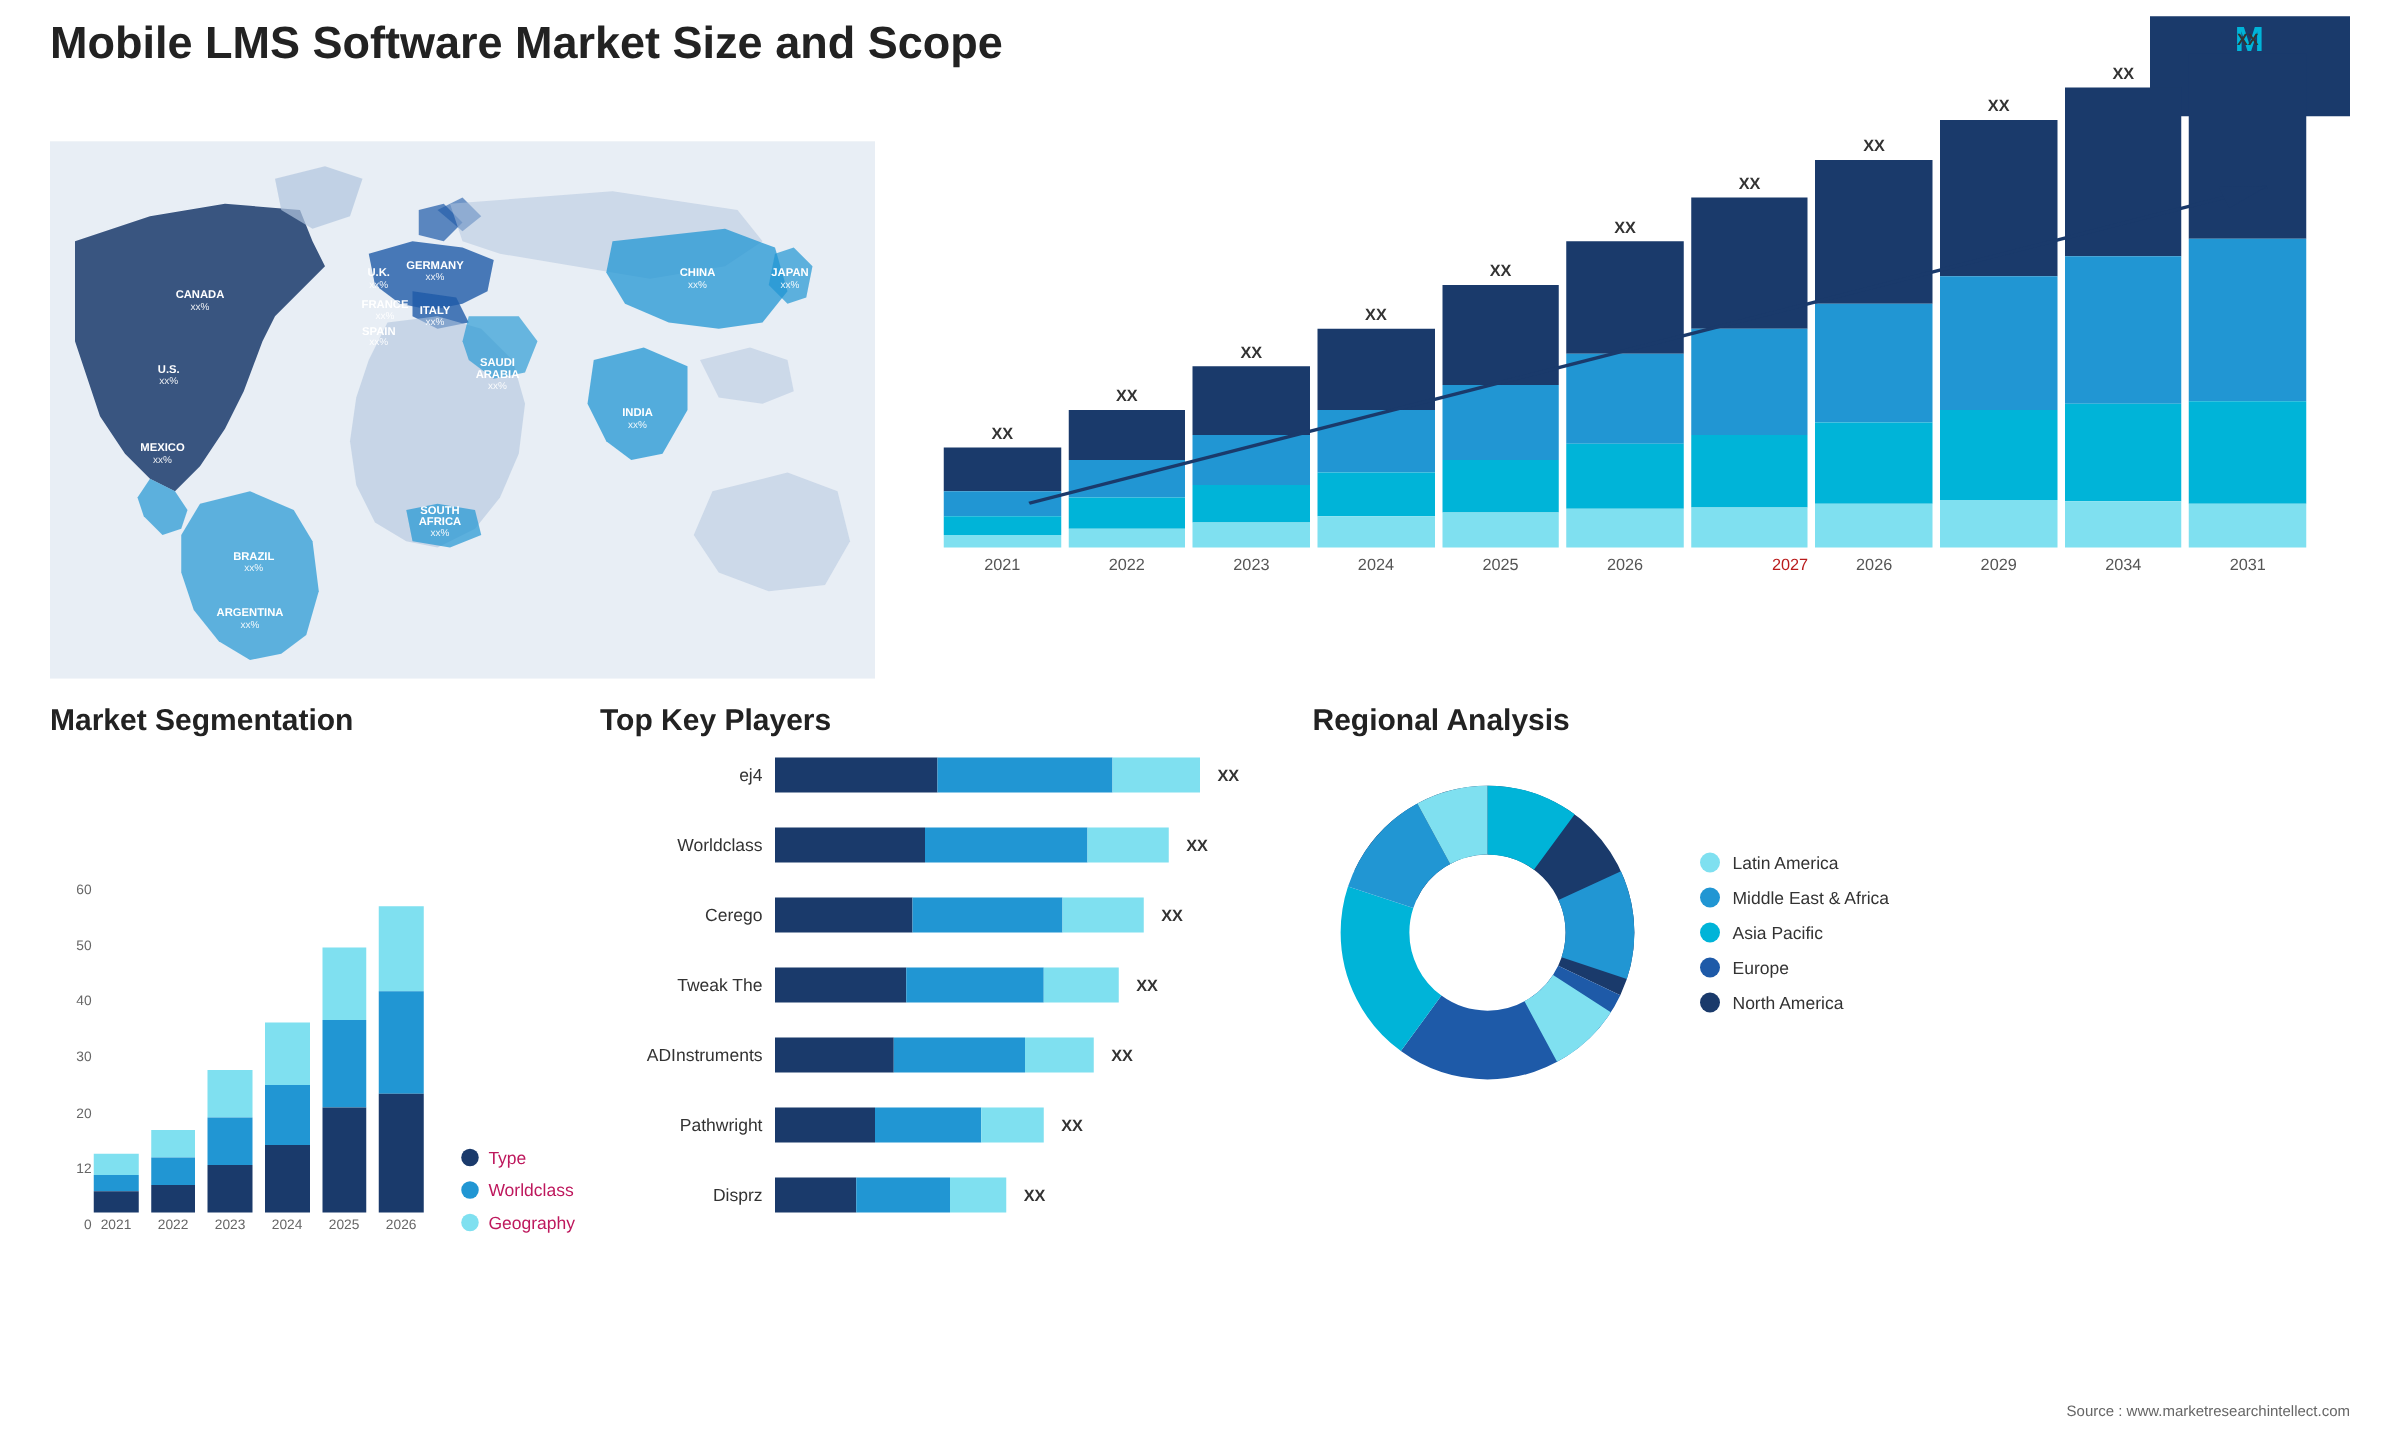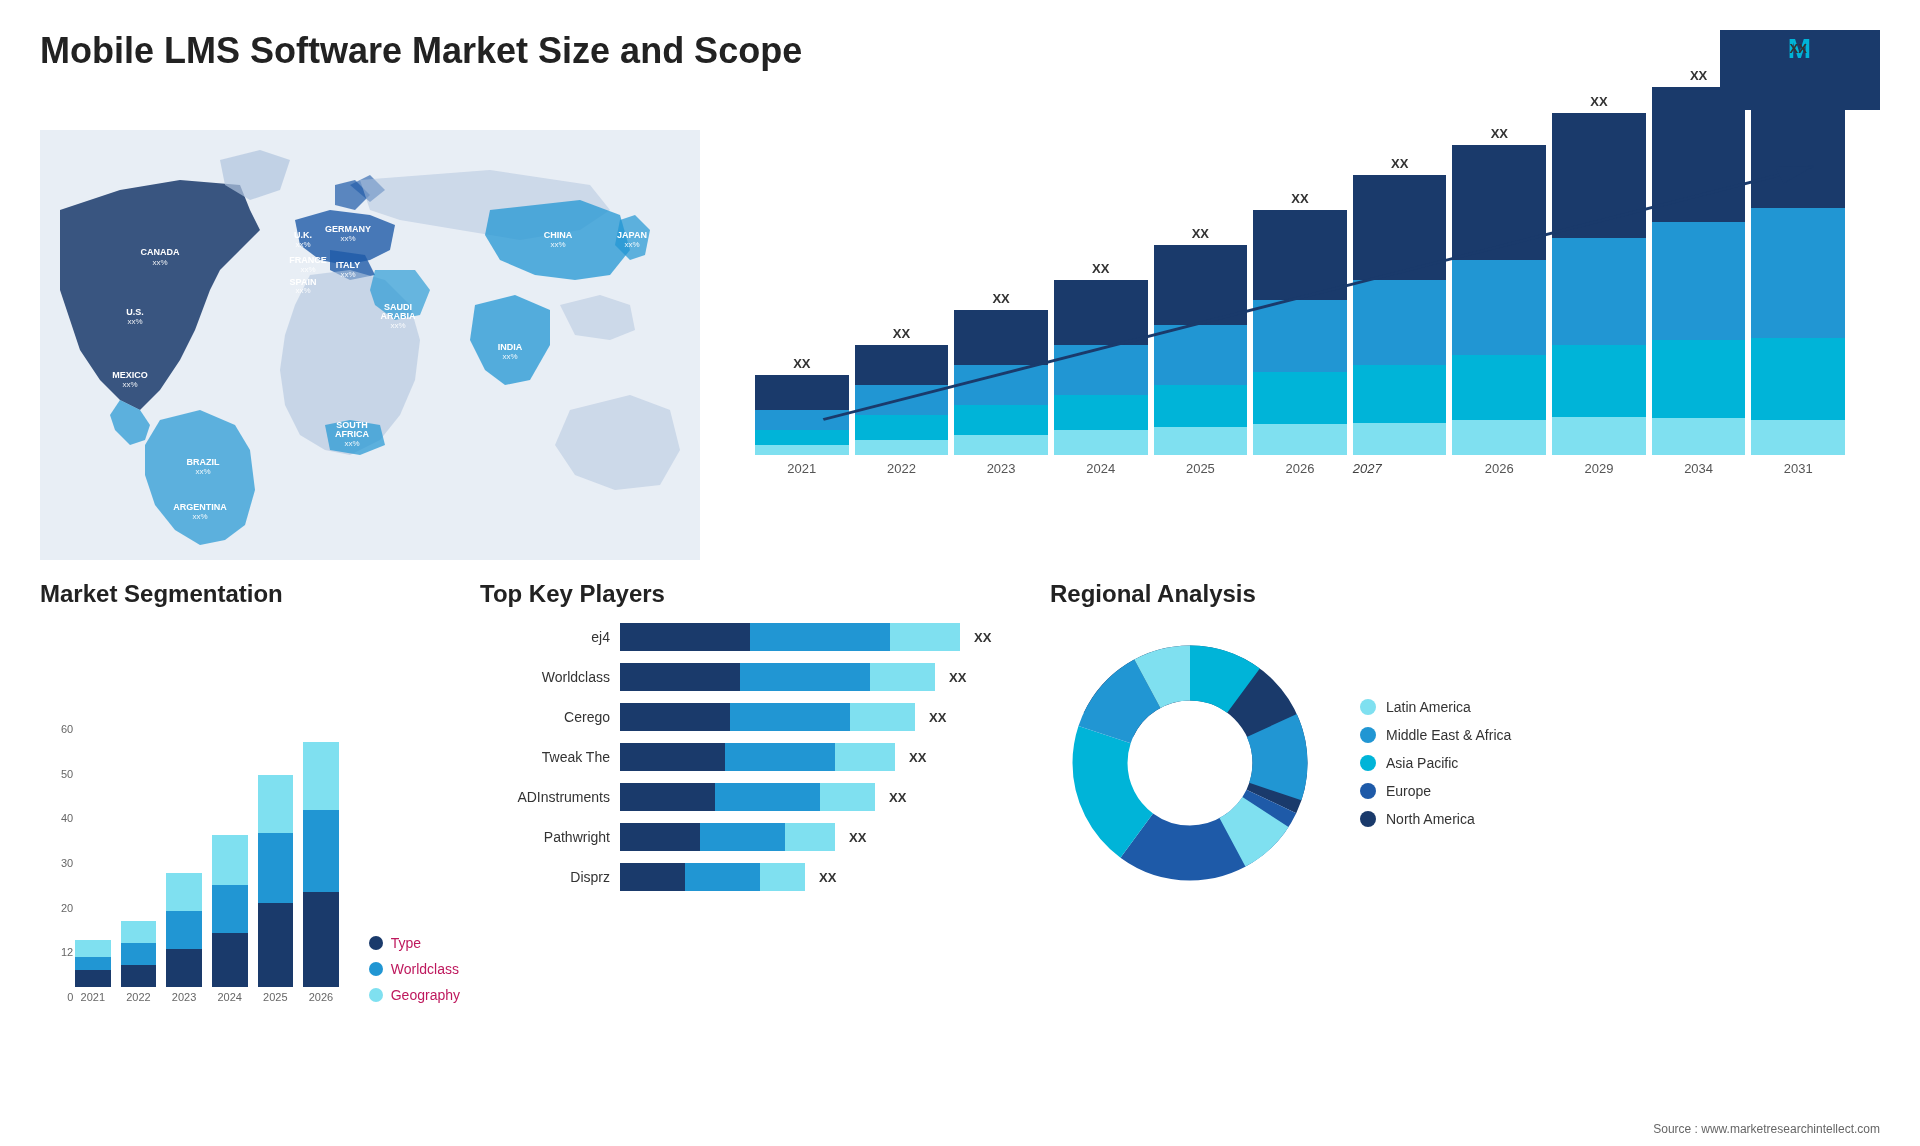--- a/index.html
+++ b/index.html
@@ -8,21 +8,21 @@
       height: 1146px;
       background: #ffffff;
       font-family: Arial, sans-serif;
       overflow: hidden;
       position: relative;
     }
 
     .main-container {
       width: 1920px;
       height: 1146px;
-      padding: 30px 40px;
+      padding: 13px 40px;
       position: relative;
     }
 
     
     .header {
       display: flex;
       justify-content: space-between;
       align-items: flex-start;
       margin-bottom: 20px;
     }
@@ -146,21 +146,21 @@
     
     .players-container {
       flex: 0 0 550px;
     }
     .players-list {
       margin-top: 10px;
     }
     .player-row {
       display: flex;
       align-items: center;
-      margin-bottom: 12px;
+      margin-bottom: 28px;
       gap: 10px;
     }
     .player-name {
       width: 130px;
       font-size: 14px;
       color: #333;
       text-align: right;
     }
     .player-bar-container {
       flex: 1;
@@ -461,21 +461,21 @@
           </div>
         </div>
 
         <div style="display:flex; gap:6px; padding: 6px 5px 0; justify-content:space-around;">
           <span style="font-size:13px;color:#555;flex:1;text-align:center;">2021</span>
           <span style="font-size:13px;color:#555;flex:1;text-align:center;">2022</span>
           <span style="font-size:13px;color:#555;flex:1;text-align:center;">2023</span>
           <span style="font-size:13px;color:#555;flex:1;text-align:center;">2024</span>
           <span style="font-size:13px;color:#555;flex:1;text-align:center;">2025</span>
           <span style="font-size:13px;color:#555;flex:1;text-align:center;">2026</span>
-          <span style="font-size:13px;color:#404040;flex:1;text-align:left;font-style:italic;">2027</span>
+          <span style="font-size:13px;color:#b91c1c;flex:1;text-align:right;">2027</span>
           <span style="font-size:13px;color:#555;flex:1;text-align:center;">2026</span>
           <span style="font-size:13px;color:#555;flex:1;text-align:center;">2029</span>
           <span style="font-size:13px;color:#555;flex:1;text-align:center;">2034</span>
           <span style="font-size:13px;color:#555;flex:1;text-align:center;">2031</span>
         </div>
       </div>
     </div>
   </div>
 
   <div class="bottom-section">

